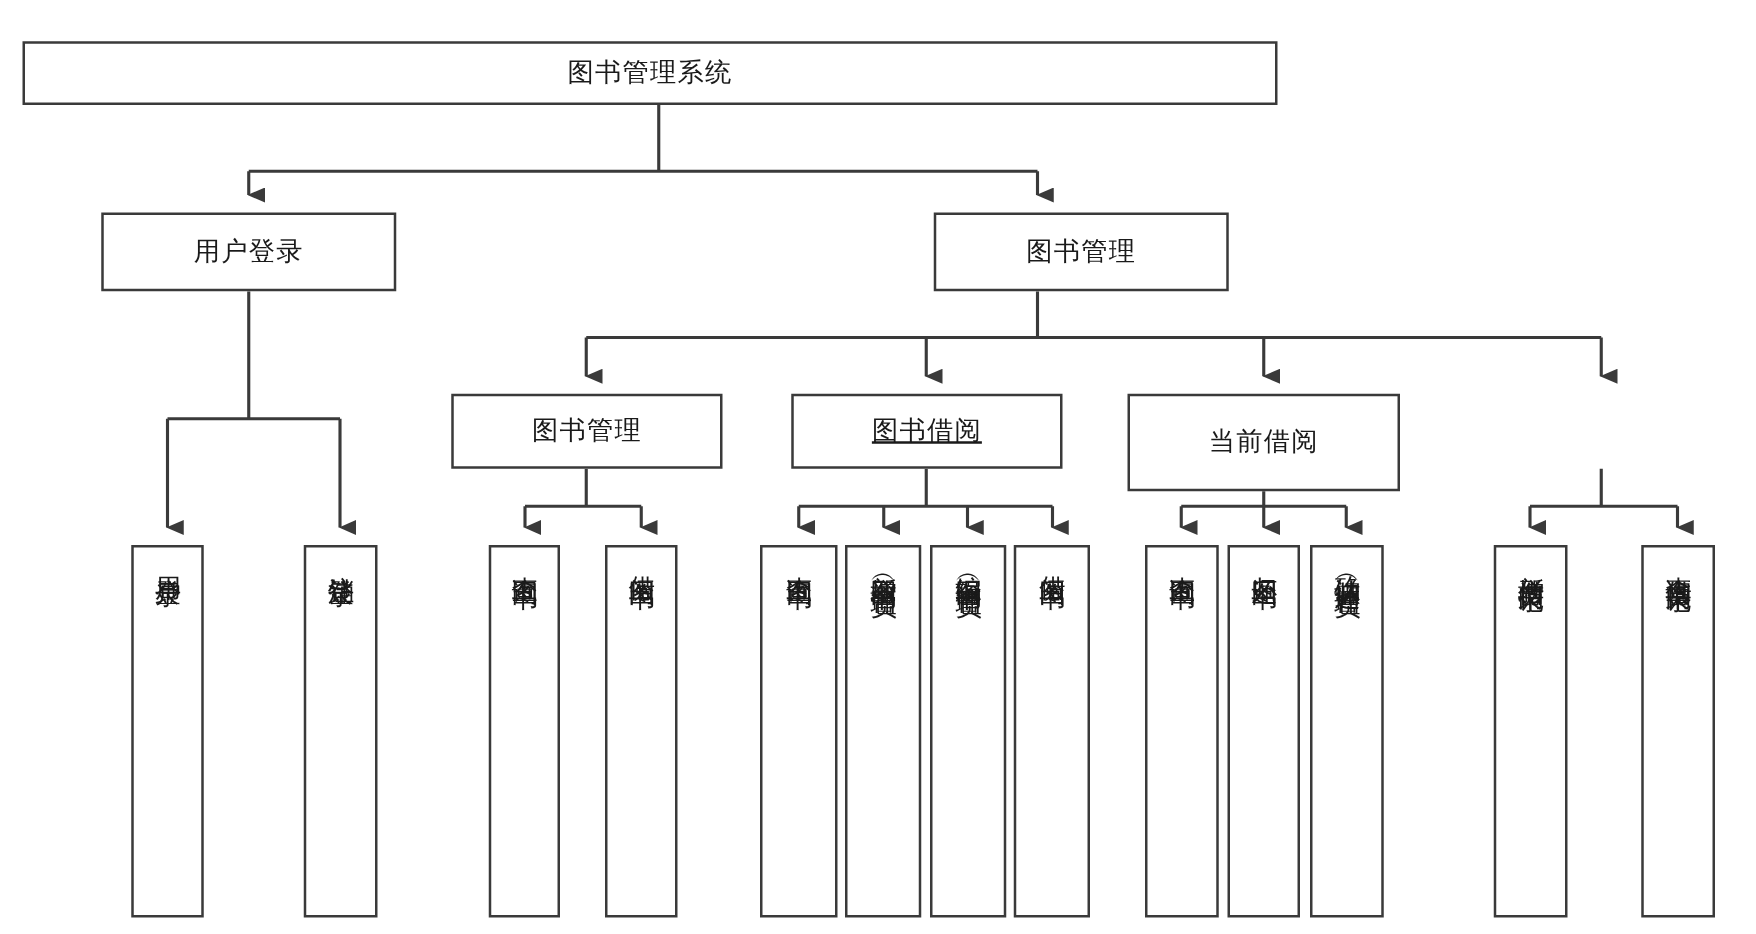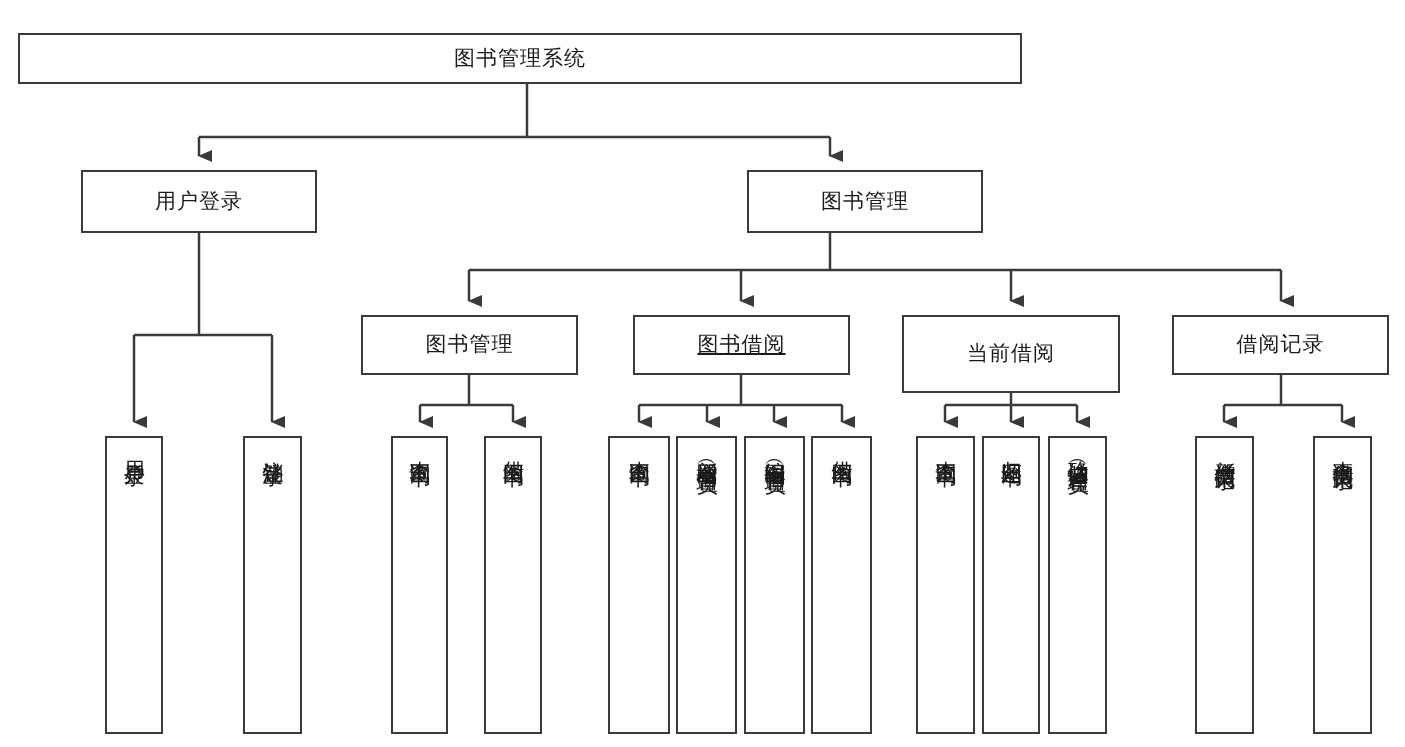--- a/index.html
+++ b/index.html
@@ -129,23 +129,20 @@
 
   <div class="node horiz" style="left: 361px; top: 315px; width: 217px; height: 60px;">
     <span>图书管理</span>
   </div>
   <div class="node horiz" style="left: 633px; top: 315px; width: 217px; height: 60px; text-decoration: underline;">
     <span>图书借阅</span>
   </div>
   <div class="node horiz" style="left: 902px; top: 315px; width: 218px; height: 78px;">
     <span>当前借阅</span>
   </div>
-  <div class="node horiz" style="left: 1172px; top: 315px; width: 217px; height: 60px;">
-    <span>借阅记录</span>
-  </div>
 
   <div class="node vert" style="left: 105px; top: 436px; width: 58px; height: 298px;">
     <span class="vtext">用户登录</span>
   </div>
   <div class="node vert" style="left: 243px; top: 436px; width: 59px; height: 298px;">
     <span class="vtext">注销登录</span>
   </div>
   <div class="node vert" style="left: 391px; top: 436px; width: 57px; height: 298px;">
     <span class="vtext">查询图书</span>
   </div>

